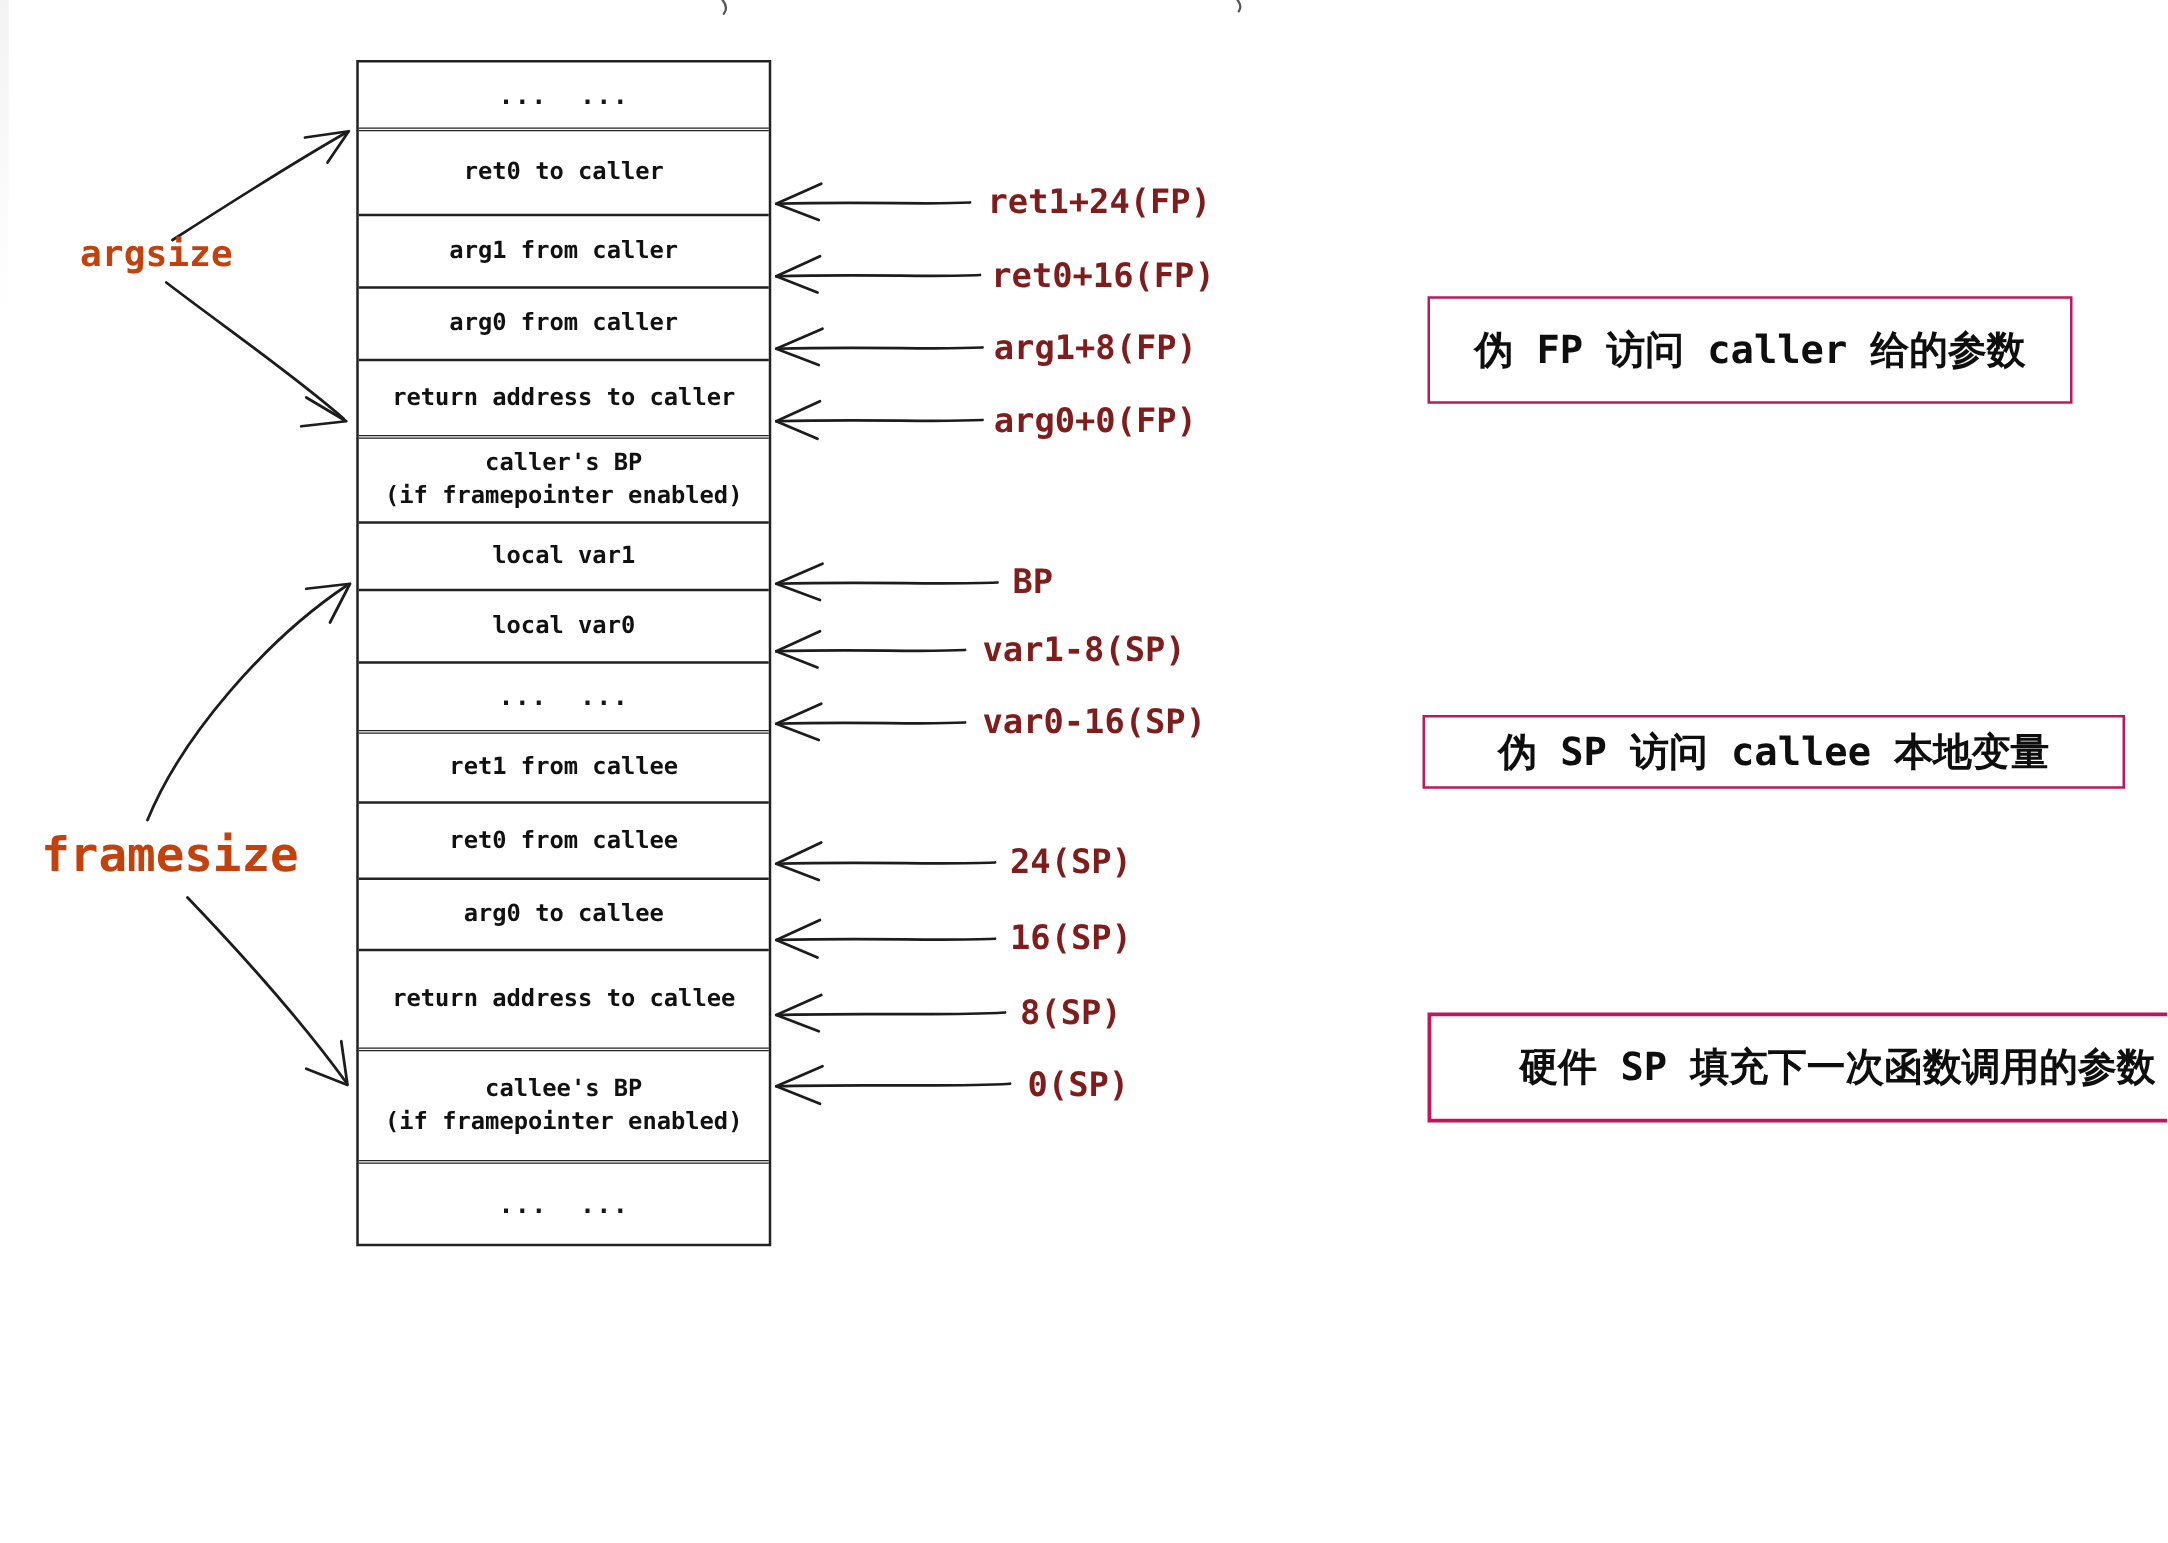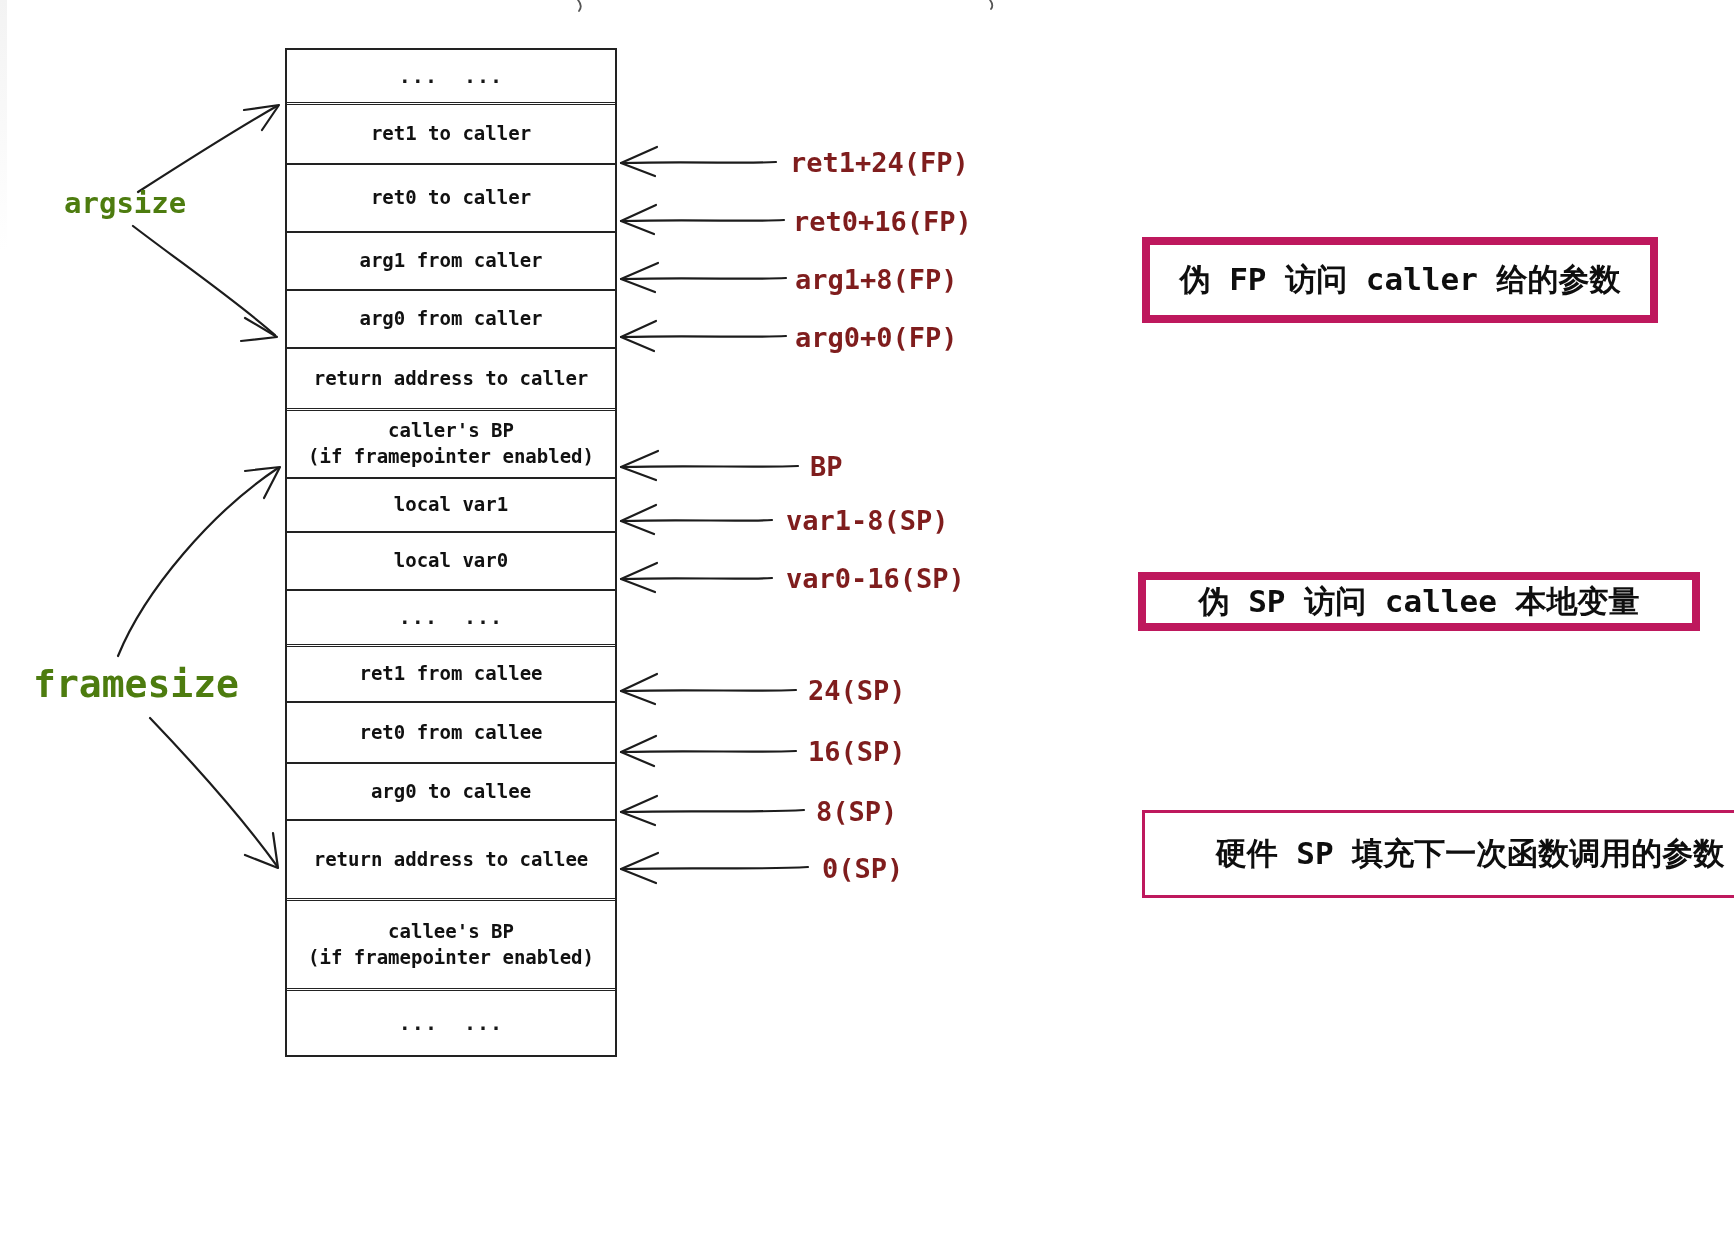--- a/index.html
+++ b/index.html
@@ -21,31 +21,31 @@
   }
   .row {
     box-sizing:border-box; border-bottom:2px solid #222;
     display:flex; flex-direction:column; align-items:center; justify-content:center;
     font-size:19px; font-weight:bold; text-align:center; line-height:1.35; white-space:pre;
   }
   .row:last-child { border-bottom:none; }
   .row.dbl { border-bottom:3px double #222; }
   .row.dots { font-size:20px; letter-spacing:1px; color:#161616; }
 
-  .lbl { position:absolute; font-weight:bold; white-space:nowrap; color:#4d7c0f; }
+  .lbl { position:absolute; font-weight:bold; white-space:nowrap; color:#c2410c; }
   .lbl-argsize  { left:64px;  top:186px; font-size:29px; }
   .lbl-framesize{ left:33px;  top:662px; font-size:38px; }
 
   .ptr {
     position:absolute; transform:translateY(-50%);
     font-size:27px; font-weight:bold; white-space:nowrap; color:#7f1d1d;
   }
 
   .note {
-    position:absolute; box-sizing:border-box; border:8px solid #be185d; background:#fff;
+    position:absolute; box-sizing:border-box; border:2px solid #be185d; background:#fff;
     display:flex; align-items:center; justify-content:center;
     font-size:31px; font-weight:600; white-space:nowrap; color:#0e0e0e;
     font-family:"DejaVu Sans Mono","Liberation Sans",sans-serif;
   }
   .note-1 { left:1142px; top:237px; width:516px; height:86px; }
   .note-2 { left:1138px; top:572px; width:562px; height:59px; }
   .note-3 { left:1142px; top:810px; width:656px; height:88px; border-width:3px; }
 </style>
 </head>
 <body>
@@ -118,21 +118,20 @@
       <path d="M 657 796 L 621 812 L 655 825"></path>
     </g>
     <g>
       <path d="M 621 869 C 700 867, 760 870, 808 867"></path>
       <path d="M 658 853 L 621 869 L 656 883"></path>
     </g>
   </svg>
 
   <div class="stack">
     <div class="row dots dbl" style="height:55px"><span>...  ...</span></div>
-    <div class="row" style="height:60px"><span>ret1 to caller</span></div>
     <div class="row" style="height:68px"><span>ret0 to caller</span></div>
     <div class="row" style="height:58px"><span>arg1 from caller</span></div>
     <div class="row" style="height:58px"><span>arg0 from caller</span></div>
     <div class="row dbl" style="height:62px"><span>return address to caller</span></div>
     <div class="row" style="height:68px"><span>caller's BP</span><span>(if framepointer enabled)</span></div>
     <div class="row" style="height:54px"><span>local var1</span></div>
     <div class="row" style="height:58px"><span>local var0</span></div>
     <div class="row dots dbl" style="height:56px"><span>...  ...</span></div>
     <div class="row" style="height:56px"><span>ret1 from callee</span></div>
     <div class="row" style="height:61px"><span>ret0 from callee</span></div>

